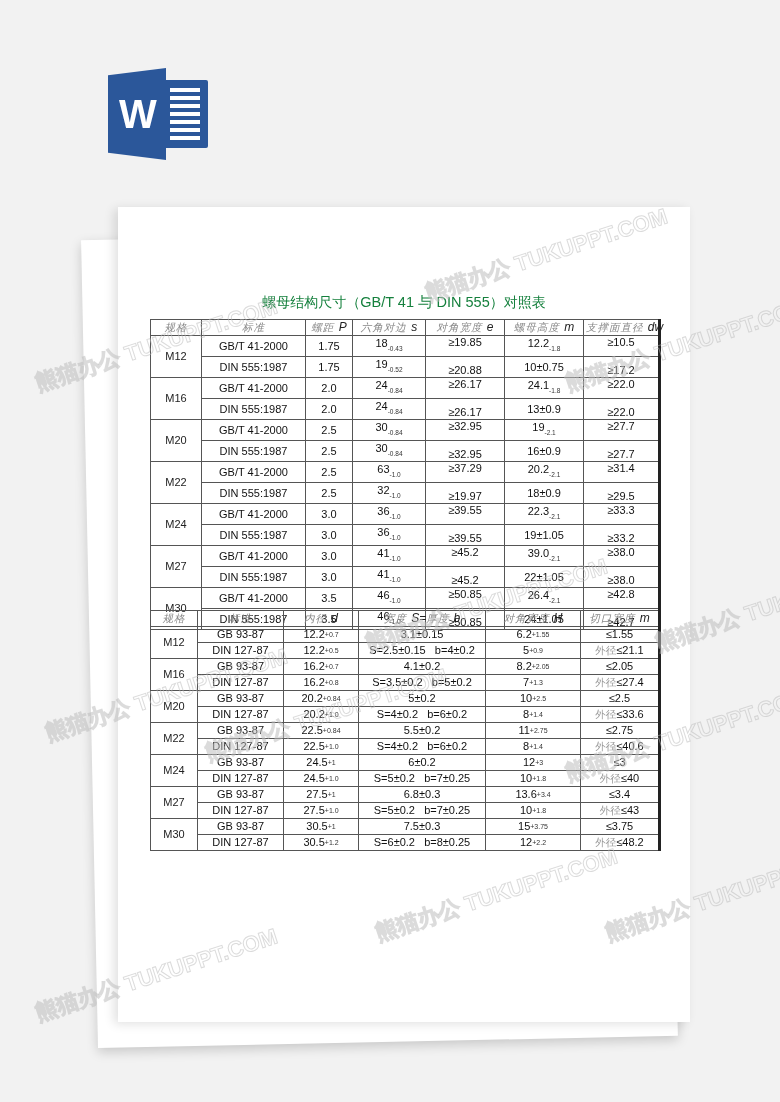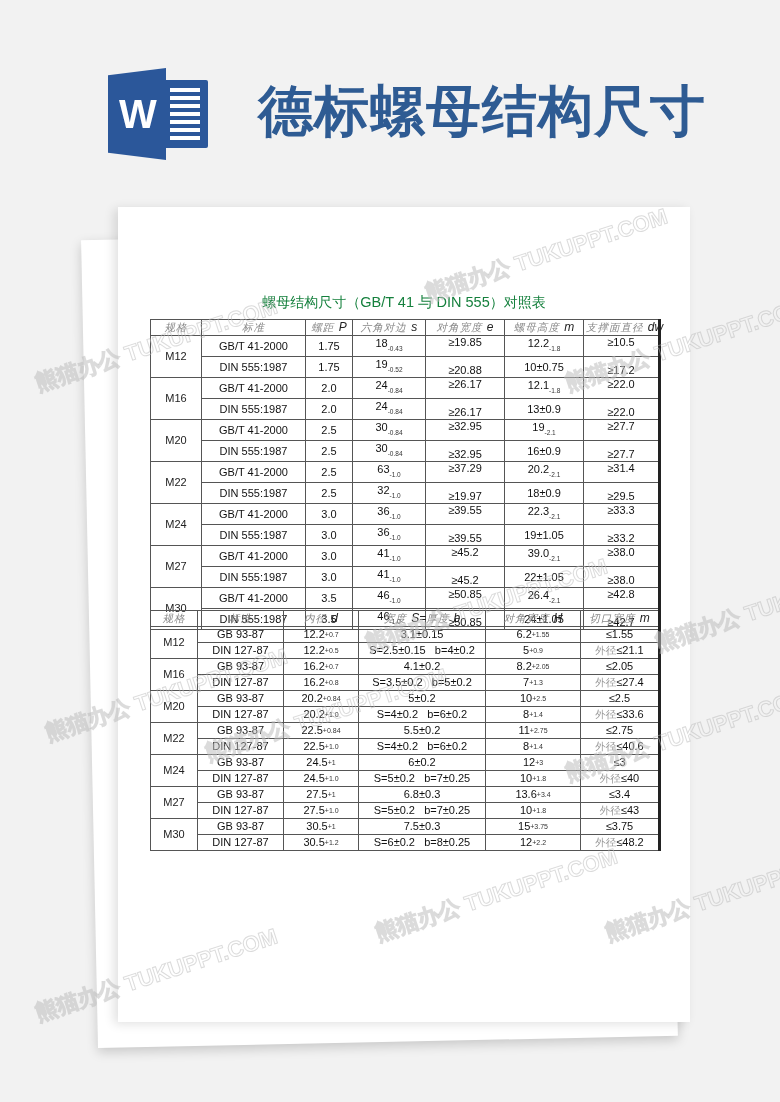--- a/index.html
+++ b/index.html
@@ -89,21 +89,20 @@
       <div class="line" style="top:16px"></div>
       <div class="line" style="top:24px"></div>
       <div class="line" style="top:32px"></div>
       <div class="line" style="top:40px"></div>
       <div class="line" style="top:48px"></div>
       <div class="line" style="top:56px"></div>
     </div>
     <div class="doc-back"></div>
     <div class="w-glyph">W</div>
   </div>
-  <div class="main-title">德标螺母结构尺寸</div>
 </div>
 
 <div class="paper-back"></div>
 <div class="paper">
 
   <div class="table-title" style="top:86px;">
     <span>螺母结构尺寸（</span><span class="latin">GB/T 41 与 DIN 555</span><span>）对照表</span>
   </div>
 
   <table class="spec" id="nut-table" style="left:32px; top:112px; width:509px;">
@@ -144,21 +143,21 @@
           <td><span class="lower">≥20.88</span></td>
           <td><span>10±0.75</span></td>
           <td><span class="lower">≥17.2</span></td>
         </tr>
         <tr>
           <td rowspan="2" class="size">M16</td>
           <td>GB/T 41-2000</td>
           <td>2.0</td>
           <td><span>24</span><span class="tol-sub">-0.84</span></td>
           <td><span class="raise">≥26.17</span></td>
-          <td><span>12.1</span><span class="tol-sub">-1.8</span></td>
+          <td><span>24.1</span><span class="tol-sub">-1.8</span></td>
           <td><span class="raise">≥22.0</span></td>
         </tr>
         <tr>
           <td>DIN 555:1987</td>
           <td>2.0</td>
           <td><span>24</span><span class="tol-sub">-0.84</span></td>
           <td><span class="lower">≥26.17</span></td>
           <td><span>13±0.9</span></td>
           <td><span class="lower">≥22.0</span></td>
         </tr>

